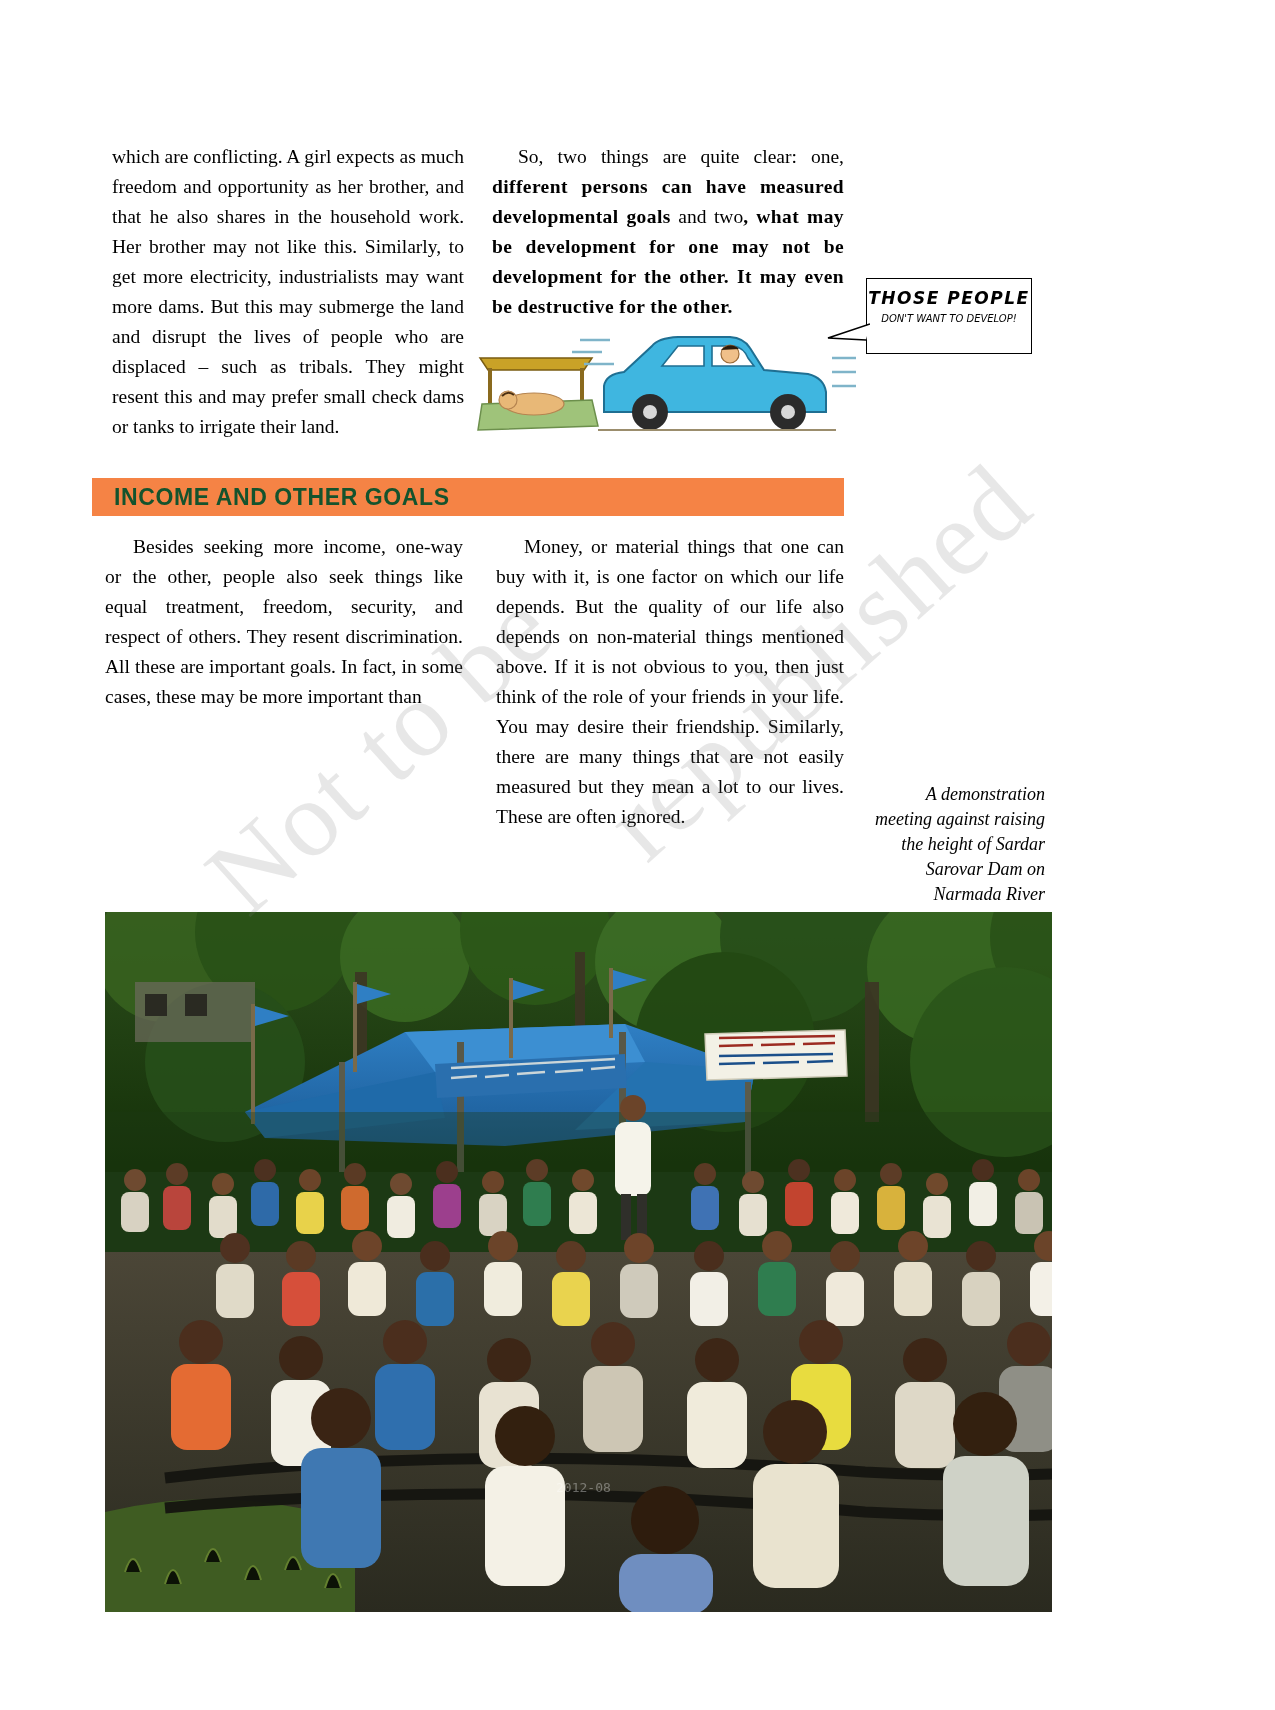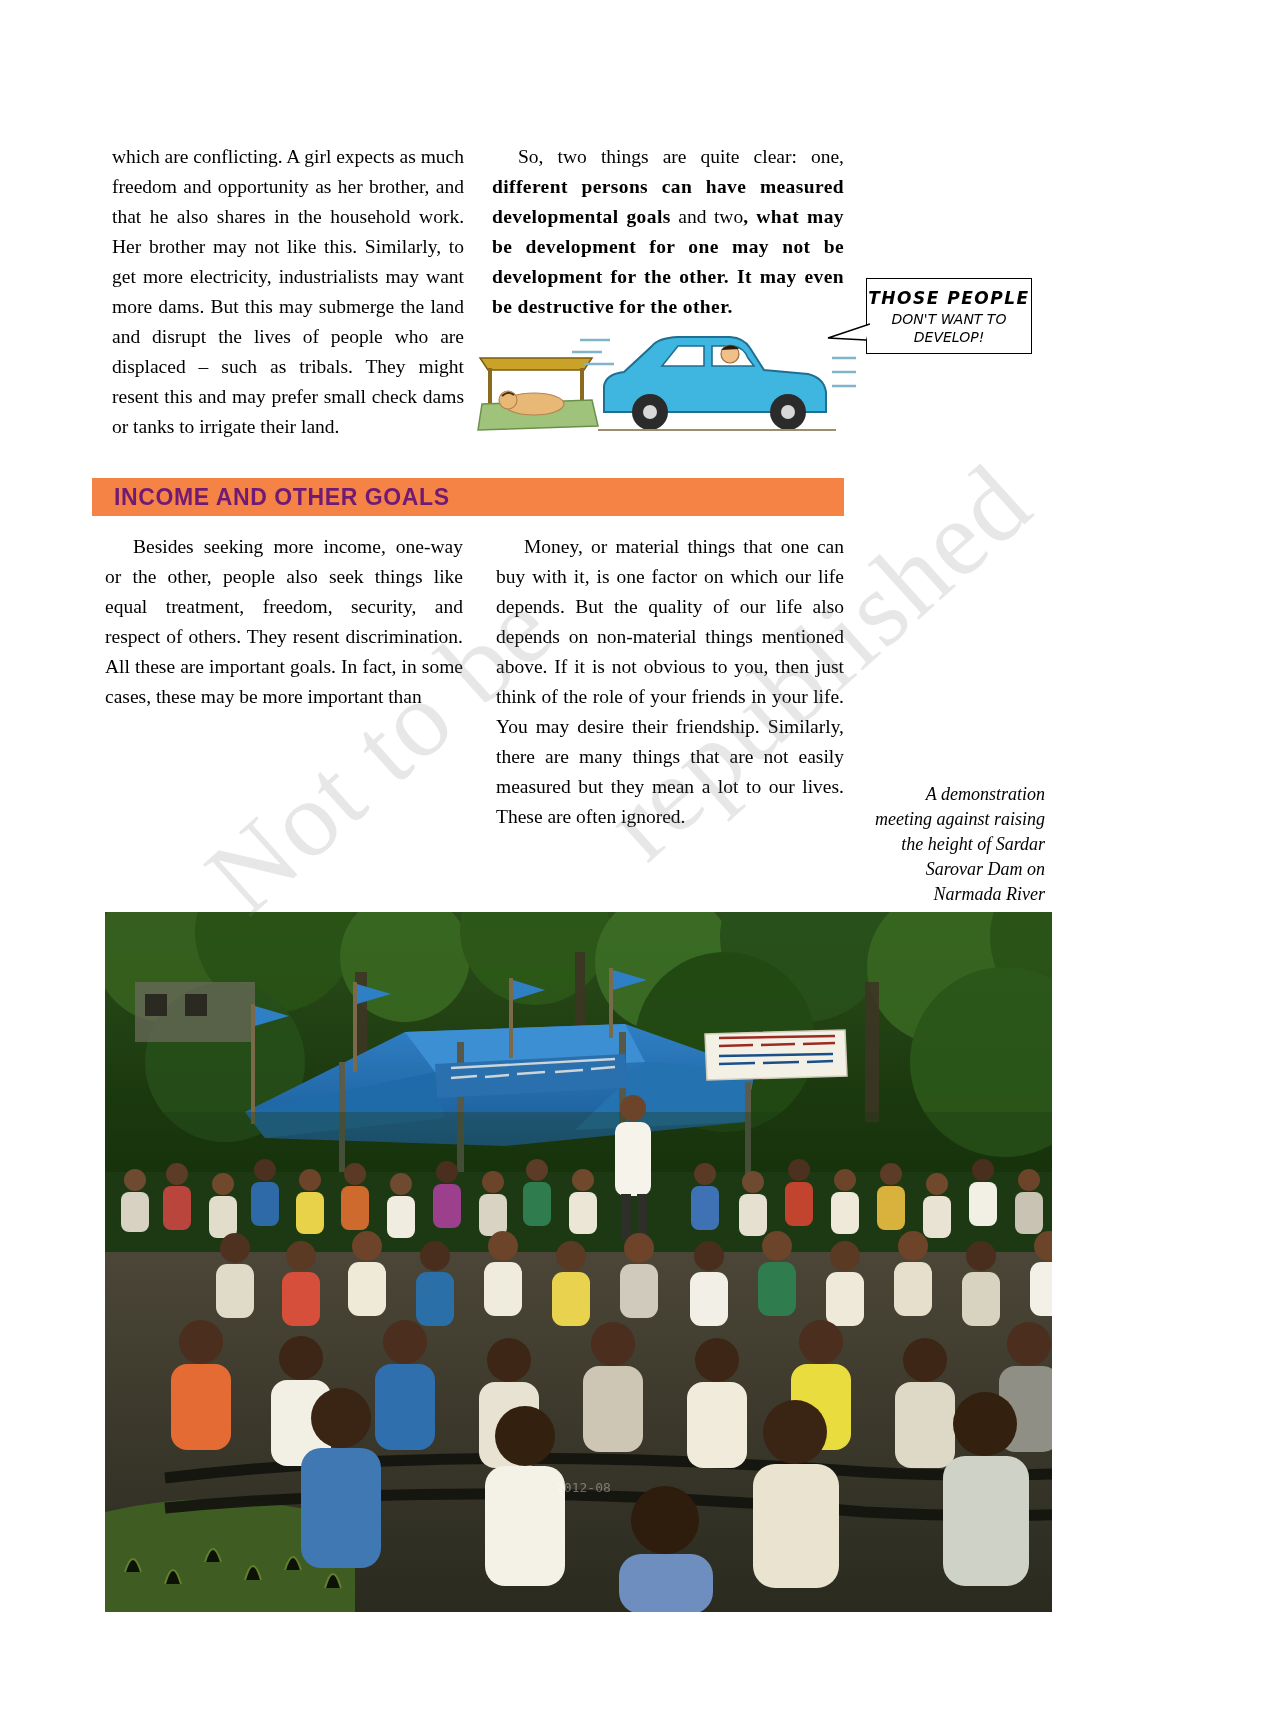--- a/index.html
+++ b/index.html
@@ -99,21 +99,21 @@
   .bubble .l1 {
     text-align: center;
     font-size: 17px;
     font-style: italic;
     letter-spacing: 1.5px;
     margin-top: 9px;
     font-weight: bold;
   }
   .bubble .l2 {
     text-align: center;
-    font-size: 14px;
+    font-size: 10px;
     font-style: italic;
     line-height: 18px;
     margin-top: 2px;
   }
   .bubble-tail {
     position: absolute;
     left: 826px;
     top: 320px;
     width: 44px;
     height: 22px;
@@ -132,21 +132,21 @@
   }
   .band h2 {
     margin: 0;
     padding: 0;
     position: absolute;
     left: 22px;
     top: 6px;
     font-family: "Liberation Sans", sans-serif;
     font-size: 23px;
     font-weight: bold;
-    color: #701a75;
+    color: #14532d;
     letter-spacing: 0.6px;
   }
 
   
   .col-left-bot {
     position: absolute;
     left: 105px;
     top: 532px;
     width: 358px;
     font-size: 19.5px;

